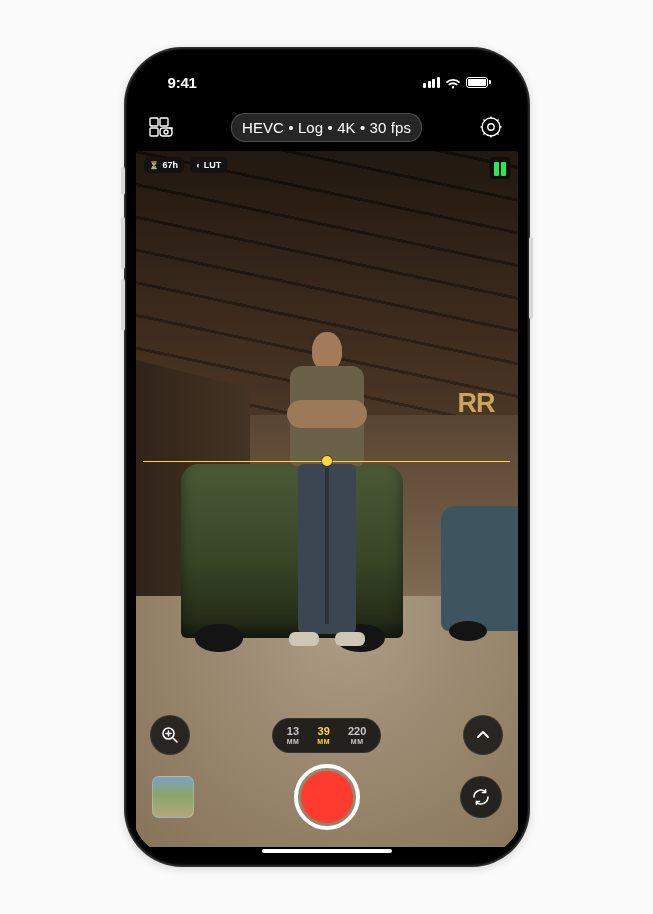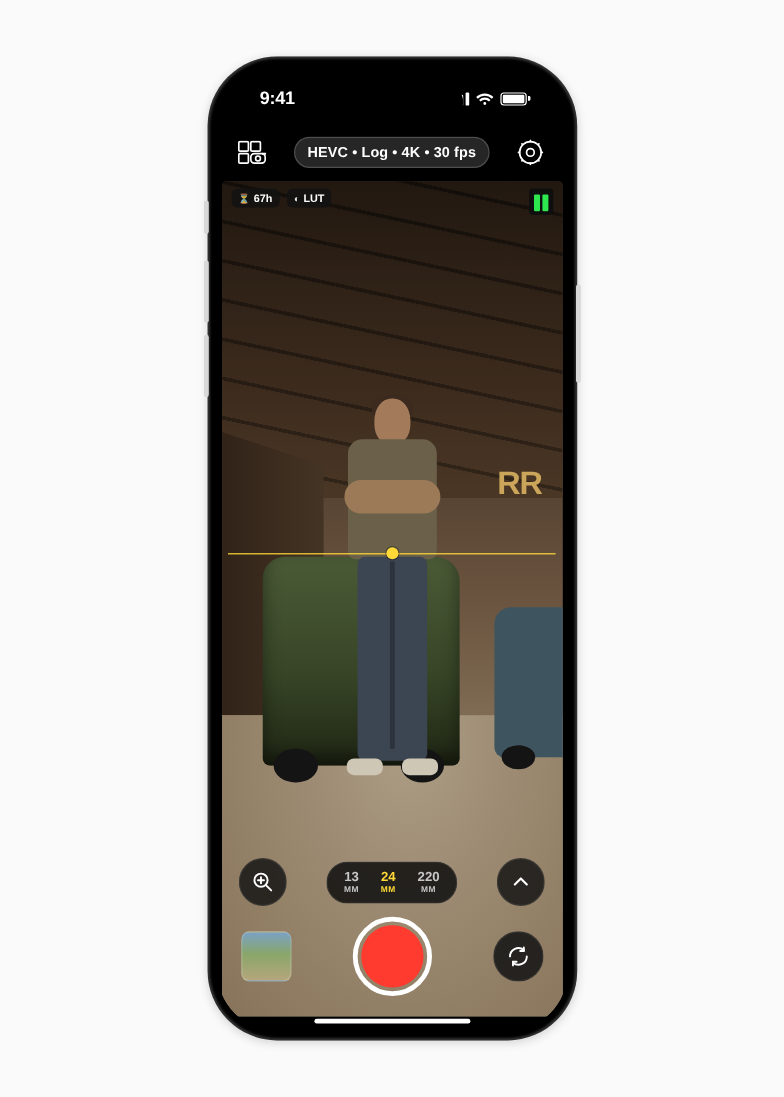--- a/index.html
+++ b/index.html
@@ -6,21 +6,21 @@
   body {
     width: 653px;
     height: 914px;
     background: #fafafa;
     display: flex;
     align-items: center;
     justify-content: center;
     font-family: -apple-system, "SF Pro", "Helvetica Neue", sans-serif;
   }
   .phone-frame {
-    width: 308px;
+    width: 406px;
     height: 820px;
     background: #000;
     border-radius: 58px;
     padding: 8px;
     box-shadow: 0 2px 8px rgba(0,0,0,.15), inset 0 0 2px 2px rgba(255,255,255,.2);
     position: relative;
   }
   .phone-screen {
     width: 100%;
     height: 100%;
@@ -100,22 +100,22 @@
     height: 24px;
     color: #fff;
     display: flex;
     align-items: center;
     justify-content: center;
   }
   .format-pill {
     background: rgba(40,40,40,.95);
     border: 1px solid rgba(120,120,120,.5);
     color: #fff;
-    font-size: 12px;
-    font-weight: 700;
+    font-size: 15px;
+    font-weight: 400;
     padding: 5px 10px;
     border-radius: 14px;
     letter-spacing: .1px;
   }
 
   
   .viewfinder {
     position: absolute;
     top: 96px;
     left: 4px;
@@ -374,21 +374,21 @@
             <circle cx="7.5" cy="7.5" r="5.5"></circle>
               <path d="M12 12l4 4M7.5 5v5M5 7.5h5"></path>
           </svg>
         </div>
         <div class="lens-selector">
           <div class="lens-opt">
             <span>13</span>
             <span class="unit">MM</span>
           </div>
           <div class="lens-opt active">
-            <span>24</span>
+            <span>39</span>
             <span class="unit">MM</span>
           </div>
           <div class="lens-opt">
             <span>220</span>
             <span class="unit">MM</span>
           </div>
         </div>
         <div class="round-btn">
           <svg width="16" height="16" viewBox="0 0 16 16" fill="none" stroke="#fff" stroke-width="1.8" stroke-linecap="round" stroke-linejoin="round">
             <path d="M3 10l5-5 5 5"></path>

